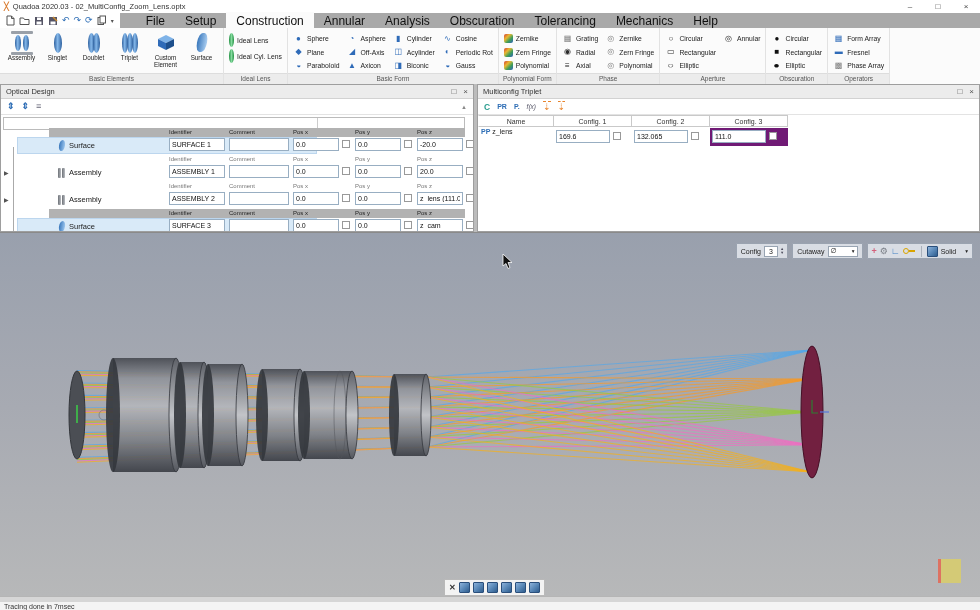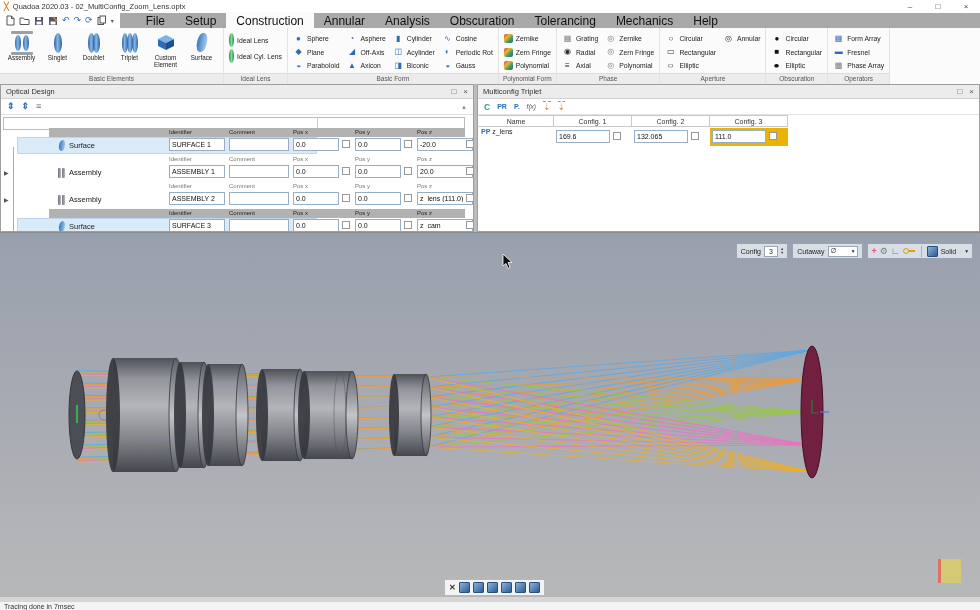--- a/index.html
+++ b/index.html
@@ -75,36 +75,36 @@
         align-items:center;gap:4px;padding-left:41px;box-sizing:border-box;font-size:7.5px;color:#222}
   .surface .tree{background:#d9eaf8;border:1px solid #bcd6ee;left:14px}
   .expander{position:absolute;left:1px;top:5px;font-size:6px;color:#555}
   .ni-surface{width:6px;height:11px;flex:0 0 auto;transform:skewX(-8deg);
       background:linear-gradient(90deg,#3a78bc,#9cc6ee);border-radius:50%/50%}
   .ni-assembly{display:inline-flex;gap:1px;flex:0 0 auto}
   .ni-assembly i{width:3px;height:10px;background:linear-gradient(90deg,#6d7177,#b9bcc1);border-radius:1px}
   .fi{position:absolute;top:1px;height:13px;border:1px solid #98aec2;font-size:7px;
       padding:0 2px;box-sizing:border-box;background:#fff;color:#111;font-family:"Liberation Sans",sans-serif}
   .f-id{left:166px;width:56px}.f-cm{left:226px;width:60px}.f-px{left:290px;width:46px}
-  .f-py{left:352px;width:46px}.f-pz{left:414px;width:56px}
+  .f-py{left:352px;width:46px}.f-pz{left:414px;width:46px}
   .ckb{position:absolute;top:3px;width:8px;height:8px;border:1px solid #999;background:#fff;box-sizing:border-box}
   .ck1{left:339px}.ck2{left:401px}.ck3{left:463px}
   
   .mc-body{position:relative;flex:1;font-size:7px;overflow:hidden}
   .mc-head{position:absolute;top:0;left:0;display:flex;height:12px}
   .mc-hc{border:1px solid #c9c9c9;border-left:none;box-sizing:border-box;display:flex;
          align-items:center;justify-content:center;color:#333;background:#fff}
   .mc-hc:first-child{border-left:1px solid transparent}
   .mc-row{position:absolute;left:0;display:flex;height:18px;}
   .mc-name{width:76px;padding-left:3px;box-sizing:border-box}
   .pp{color:#2d6db5;font-weight:bold}
   .mc-cell{width:78px;position:relative;height:18px;box-sizing:border-box}
   .mc-cell .fi{left:2px;top:2px;width:54px}
   .mc-cell .ckb{left:59px;top:4px}
-  .mc-cell.hl{background:#eab308}
+  .mc-cell.hl{background:#701a75}
   
   .cursor{position:absolute;left:502px;top:170px;z-index:40}
   
   .viewport{position:absolute;top:232px;left:0;width:980px;height:363px;overflow:hidden;
             background:linear-gradient(180deg,#99a0ad 0%,#a7aab2 48%,#b7b8b9 100%);
             border-top:1px solid #8a8a8a}
   .vp-tb{position:absolute;top:10px;right:7px;display:flex;gap:4px;font-size:7px;color:#222;z-index:5}
   .vpbox{background:#d9dde4;border:1px solid #9aa3b0;border-radius:1px;display:flex;
          align-items:center;gap:3px;padding:1px 4px;height:16px;box-sizing:border-box}
   .vfield{background:#fff;border:1px solid #98a4b2;height:11px;display:flex;align-items:center;

